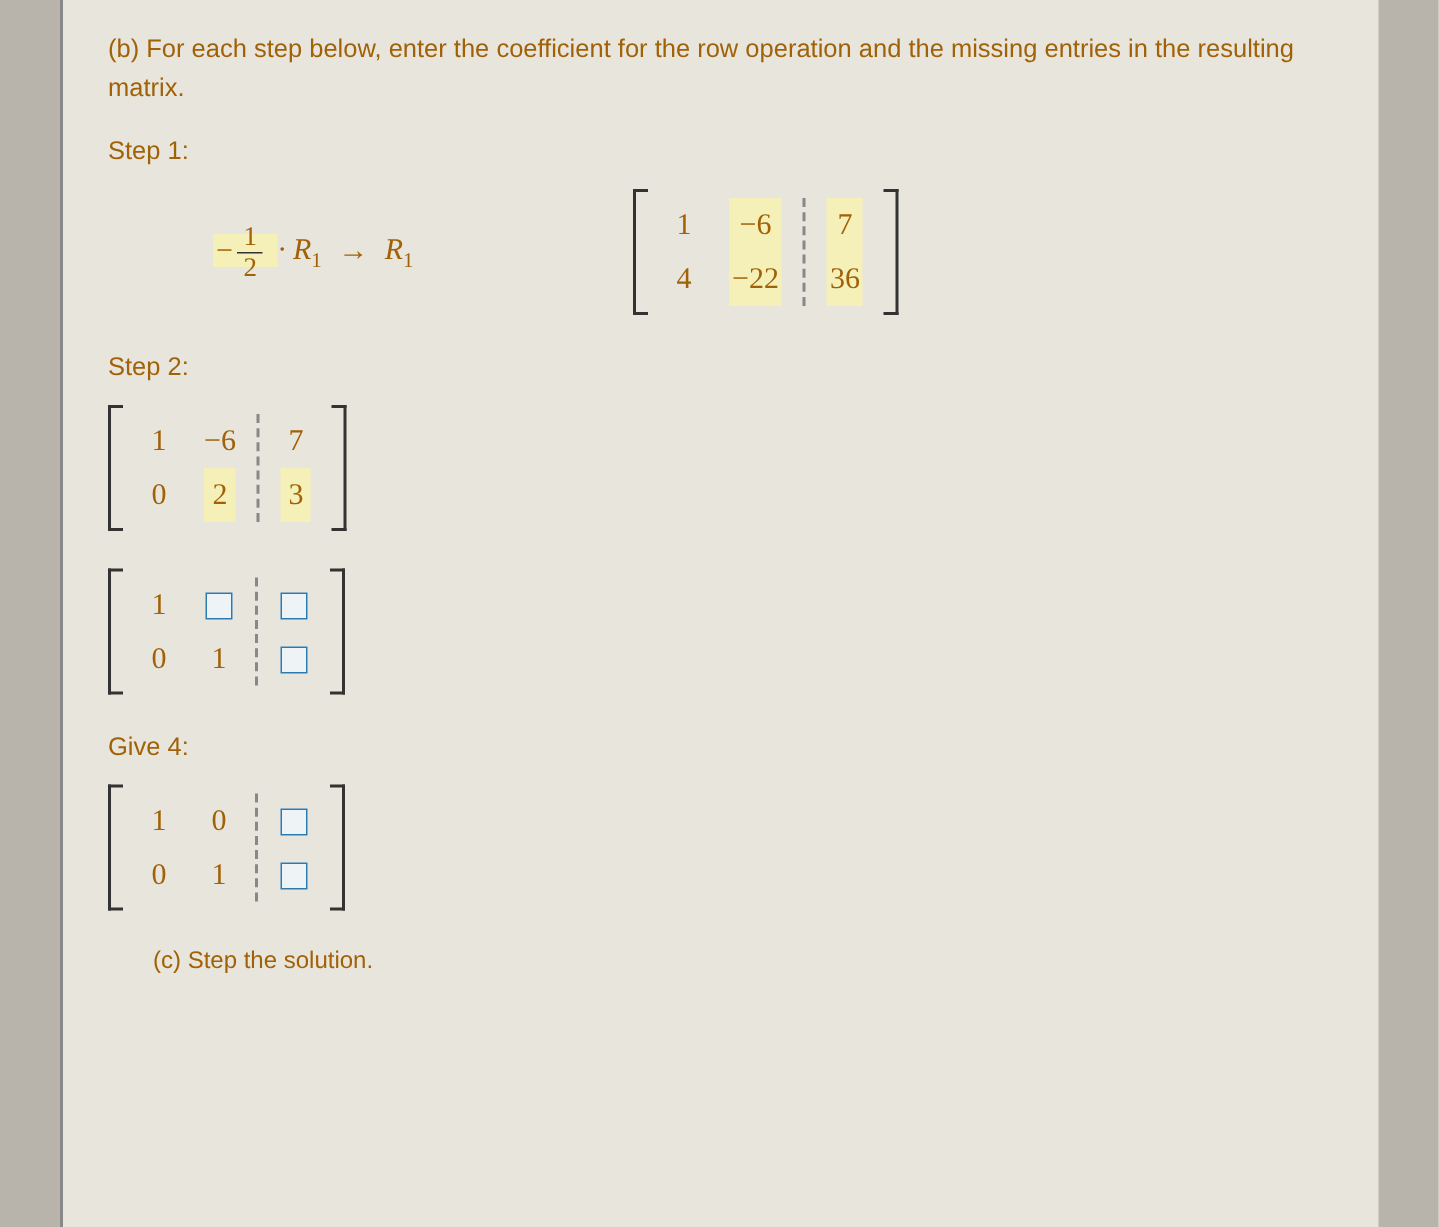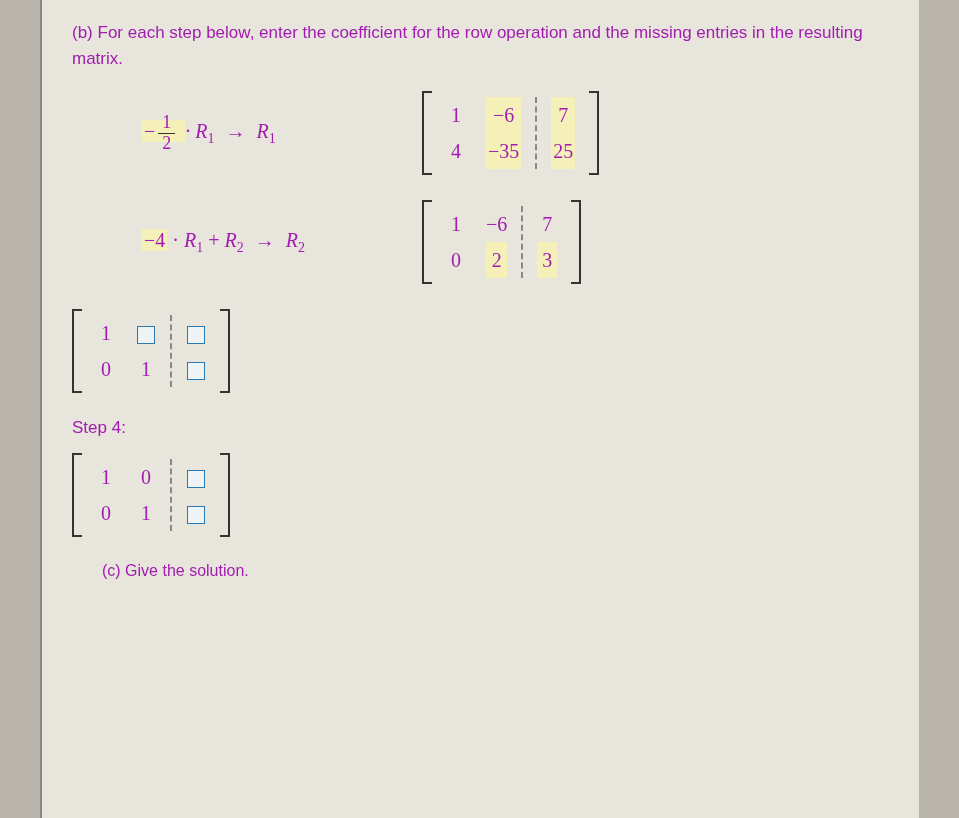--- a/index.html
+++ b/index.html
@@ -11,21 +11,21 @@
     width: 959px;
     height: 818px;
     overflow: hidden;
   }
   .page {
     background: #e8e5dd;
     margin: 0 40px;
     padding: 20px 30px 10px 30px;
     border-left: 2px solid #888;
     min-height: 818px;
-    color: #a21caf;
+    color: #a16207;
   }
   .instr {
     font-size: 17px;
     line-height: 1.5;
     margin-bottom: 20px;
   }
   .step-label {
     font-size: 17px;
     margin: 10px 0 15px 0;
   }
@@ -110,58 +110,55 @@
     padding-left: 30px;
   }
 </style>
 </head>
 <body>
 
 <div class="page">
 
   <div class="instr">(b) For each step below, enter the coefficient for the row operation and the missing entries in the resulting matrix.</div>
 
+  <div class="step-label">Step 1:</div>
   <div class="step-row">
     <div class="op-col">
       <span class="hl">
         −<span class="frac"><span class="num">1</span><span class="den">2</span></span>
       </span>
       <span style="font-style:italic;">· R</span><span class="sub">1</span>
       <span class="arrow">→</span>
       <span style="font-style:italic;">R</span><span class="sub">1</span>
     </div>
     <div class="mat-col">
       <div class="matrix">
         <div class="bracket-l"></div>
         <div class="matrix-body">
           <div class="mcol">
             <span class="cell">1</span>
             <span class="cell">4</span>
           </div>
           <div class="mcol">
             <span class="cell hl">−6</span>
-            <span class="cell hl">−35</span>
+            <span class="cell hl">−22</span>
           </div>
           <div class="mcol sep"></div>
           <div class="mcol">
             <span class="cell hl">7</span>
-            <span class="cell hl">25</span>
-          </div>
-        </div>
-        <div class="bracket-r"></div>
-      </div>
-    </div>
-  </div>
-
-  <div class="step-row">
-    <div class="op-col">
-      <span class="hl">−4</span> · <span style="font-style:italic;">R</span><span class="sub">1</span> + <span style="font-style:italic;">R</span><span class="sub">2</span>
-      <span class="arrow">→</span>
-      <span style="font-style:italic;">R</span><span class="sub">2</span>
-    </div>
+            <span class="cell hl">36</span>
+          </div>
+        </div>
+        <div class="bracket-r"></div>
+      </div>
+    </div>
+  </div>
+
+  <div class="step-label">Step 2:</div>
+  <div class="step-row">
     <div class="mat-col">
       <div class="matrix">
         <div class="bracket-l"></div>
         <div class="matrix-body">
           <div class="mcol">
             <span class="cell">1</span>
             <span class="cell">0</span>
           </div>
           <div class="mcol">
             <span class="cell">−6</span>
@@ -195,40 +192,40 @@
           <div class="mcol">
             <span class="cell"><span class="ibox"></span></span>
             <span class="cell"><span class="ibox"></span></span>
           </div>
         </div>
         <div class="bracket-r"></div>
       </div>
     </div>
   </div>
 
-  <div class="step-label">Step 4:</div>
-  <div class="step-row">
-    <div class="mat-col">
-      <div class="matrix">
-        <div class="bracket-l"></div>
-        <div class="matrix-body">
-          <div class="mcol">
-            <span class="cell">1</span>
-            <span class="cell">0</span>
-          </div>
-          <div class="mcol">
-            <span class="cell">0</span>
-            <span class="cell">1</span>
-          </div>
-          <div class="mcol sep"></div>
-          <div class="mcol">
-            <span class="cell"><span class="ibox"></span></span>
-            <span class="cell"><span class="ibox"></span></span>
-          </div>
-        </div>
-        <div class="bracket-r"></div>
-      </div>
-    </div>
-  </div>
-
-  <div class="part-c">(c) Give the solution.</div>
+  <div class="step-label">Give 4:</div>
+  <div class="step-row">
+    <div class="mat-col">
+      <div class="matrix">
+        <div class="bracket-l"></div>
+        <div class="matrix-body">
+          <div class="mcol">
+            <span class="cell">1</span>
+            <span class="cell">0</span>
+          </div>
+          <div class="mcol">
+            <span class="cell">0</span>
+            <span class="cell">1</span>
+          </div>
+          <div class="mcol sep"></div>
+          <div class="mcol">
+            <span class="cell"><span class="ibox"></span></span>
+            <span class="cell"><span class="ibox"></span></span>
+          </div>
+        </div>
+        <div class="bracket-r"></div>
+      </div>
+    </div>
+  </div>
+
+  <div class="part-c">(c) Step the solution.</div>
 
 </div>
 
 </body></html>

